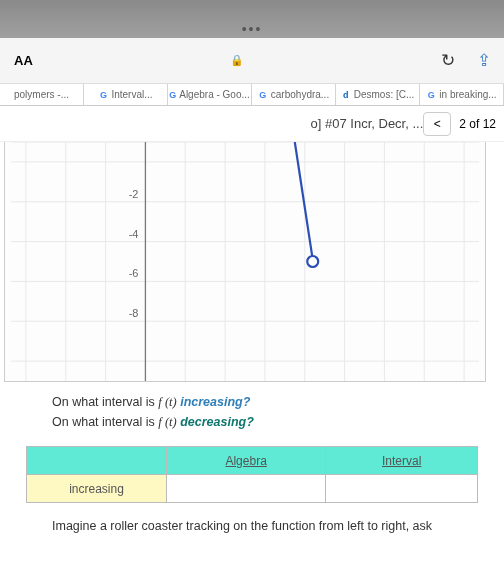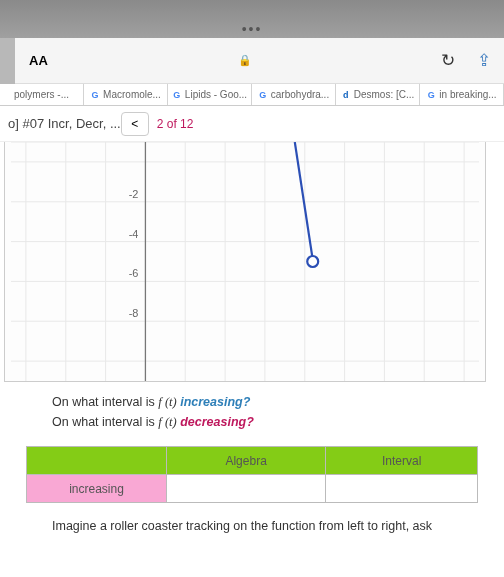--- a/index.html
+++ b/index.html
@@ -1,46 +1,46 @@
 <!DOCTYPE html>
 <html><head>
 <meta charset="utf-8">
 <style>
   * { box-sizing: border-box; margin: 0; padding: 0; }
   html, body { width: 504px; height: 577px; font-family: -apple-system, Helvetica, Arial, sans-serif; overflow: hidden; background: #b8b8b8; }
   .top-strip { height: 38px; background: linear-gradient(#8a8a8a,#a0a0a0); display:flex; align-items:flex-end; justify-content:center; }
   .dots { color:#555; font-size:14px; letter-spacing:2px; padding-bottom:1px; }
-  .browser-bar { height: 46px; background: #f5f5f5; display:flex; align-items:center; gap:8px; padding:0 6px; border-bottom:1px solid #ddd;margin-left:15px; }
+  .browser-bar { height: 46px; background: #f5f5f5; display:flex; align-items:center; gap:8px; padding:0 6px; border-bottom:1px solid #ddd; }
   .aa { font-size:13px; font-weight:600; padding:4px 8px; }
   .addr { flex:1; display:flex; align-items:center; justify-content:center; gap:6px; font-size:13px; color:#555; }
   .lock { font-size:11px; }
   .reload, .share { width:28px; text-align:center; font-size:17px; color:#3a7abf; }
   .reload { color:#333; }
   .tabstrip { height:22px; background:#ffffff; display:flex; font-size:10px; color:#666; border-bottom:1px solid #ccc; }
   .tab { flex:1; display:flex; align-items:center; justify-content:center; gap:3px; border-right:1px solid #d3d3d3; white-space:nowrap; overflow:hidden; padding:0 2px; }
   .tab.active { background:#fff; }
   .gicon { width:10px; height:10px; line-height:10px; display:inline-block; font-size:9px; border-radius:2px; text-align:center; }
   .g { color:#4285F4; font-weight:bold; }
   .d { color:#1565c0; font-weight:bold; }
-  .header-row { height:36px; background:#fff; display:flex; align-items:center; justify-content:flex-start; padding:0 8px; border-bottom:1px solid #eee; }
+  .header-row { height:36px; background:#fff; display:flex; align-items:center; justify-content:flex-end; padding:0 8px; border-bottom:1px solid #eee; }
   .lesson-title { font-size:13px; color:#444; }
   .pager { display:flex; align-items:center; gap:8px; }
   .pager-btn { width:28px; height:24px; border:1px solid #ccc; border-radius:4px; background:#fff; display:flex; align-items:center; justify-content:center; font-size:12px; }
-  .pager-txt { font-size:12px; color:#be185d; }
+  .pager-txt { font-size:12px; color:#000000; }
   .content { background:#fff; height: calc(577px - 38px - 46px - 22px - 36px); overflow:hidden; }
   .graph-wrap { padding:0 18px 0 4px; }
   .graph { width:100%; height:240px; border:1px solid #ccc; border-top:none; position:relative; background:#fdfdfd; overflow:hidden; }
   .questions { padding:10px 16px 6px 52px; font-size:12.5px; color:#333; line-height:1.6; }
   .math { font-style:italic; font-family: 'Times New Roman', serif; }
   .incr { color:#2e7fb8; font-style:italic; font-weight:600; }
-  .decr { color:#be185d; font-style:italic; font-weight:600; }
+  .decr { color:#0f766e; font-style:italic; font-weight:600; }
   .tbl { margin:8px 26px 0 26px; border:1px solid #bbb; border-collapse:collapse; width:calc(100% - 52px); font-size:12px; }
   .tbl th, .tbl td { border:1px solid #bbb; height:28px; text-align:center; color:#555; }
-  .tbl th { font-weight:400; background:#84cc16; }
-  .tbl td.rowlbl { background:#f9a8d4; width:140px; }
+  .tbl th { font-weight:400; background:#5eead4;text-decoration:underline; }
+  .tbl td.rowlbl { background:#fef9c3; width:140px; }
   .foot { padding:16px 40px 0 52px; font-size:12.5px; color:#333; }
 </style>
 </head>
 <body>
 
 <div class="top-strip">
   <span class="dots">•••</span>
 </div>
 
 <div class="browser-bar">
@@ -51,25 +51,25 @@
   <div class="reload">↻</div>
   <div class="share">⇪</div>
 </div>
 
 <div class="tabstrip">
   <div class="tab">
       <span>polymers -...</span>
     </div>
   <div class="tab">
       <span class="gicon g">G</span>
-      <span>Macromole...</span>
+      <span>Interval...</span>
     </div>
   <div class="tab">
       <span class="gicon g">G</span>
-      <span>Lipids - Goo...</span>
+      <span>Algebra - Goo...</span>
     </div>
   <div class="tab">
       <span class="gicon g">G</span>
       <span>carbohydra...</span>
     </div>
   <div class="tab active">
       <span class="gicon d">d</span>
       <span>Desmos: [C...</span>
     </div>
   <div class="tab">

